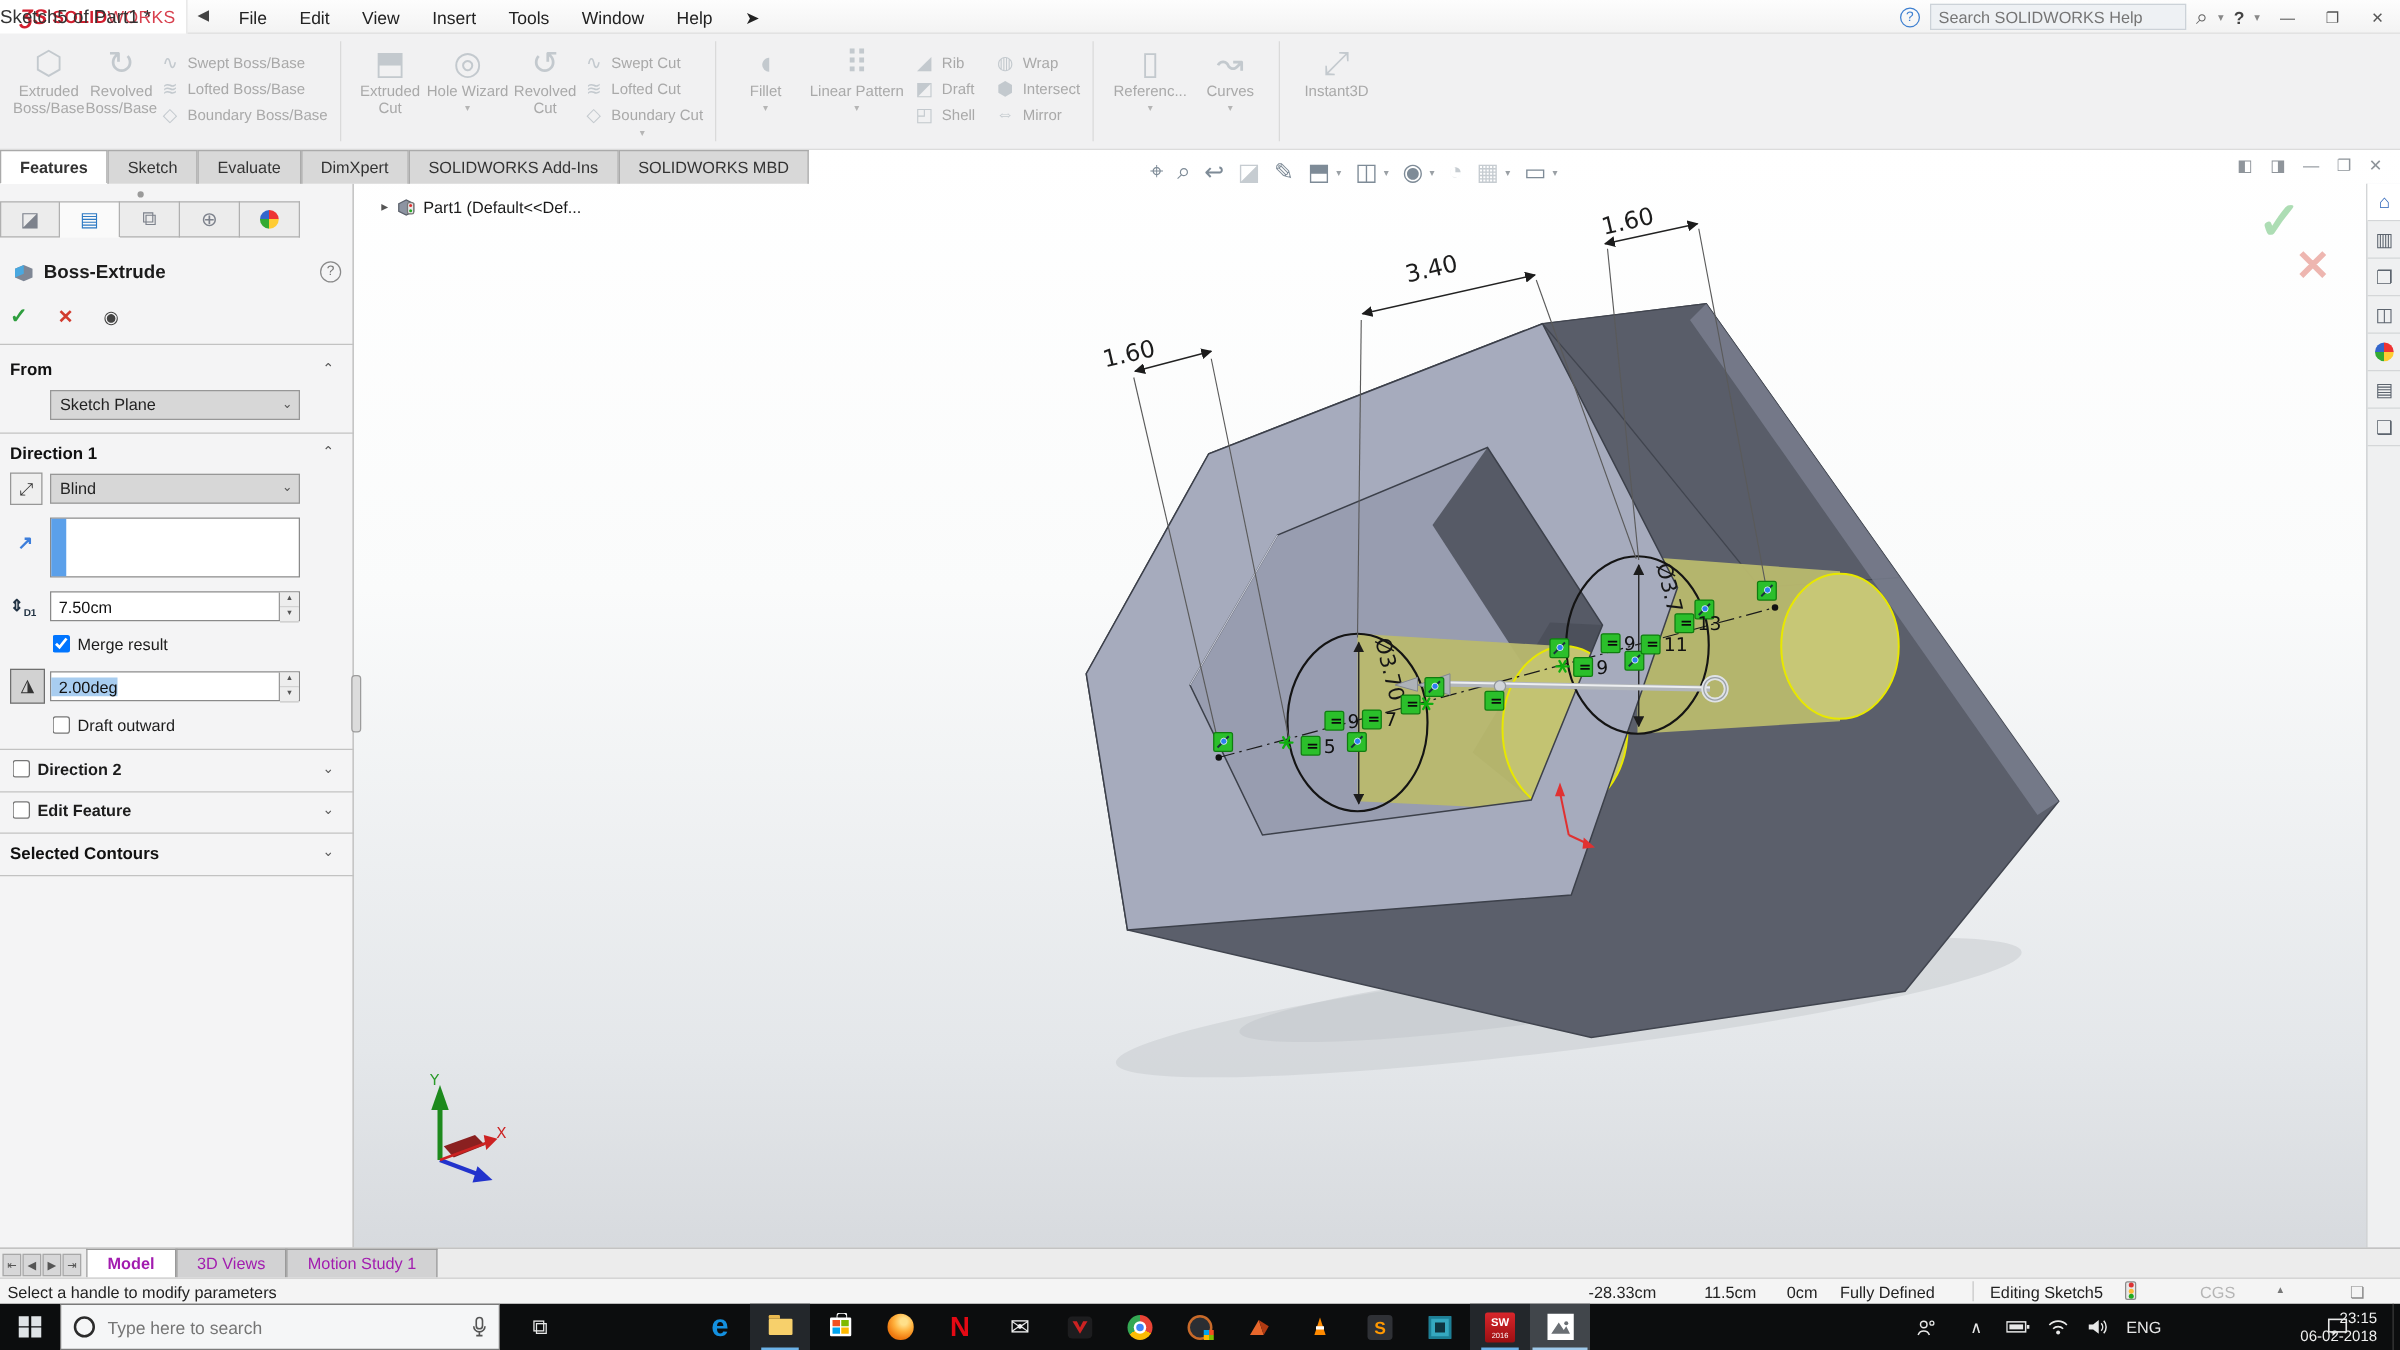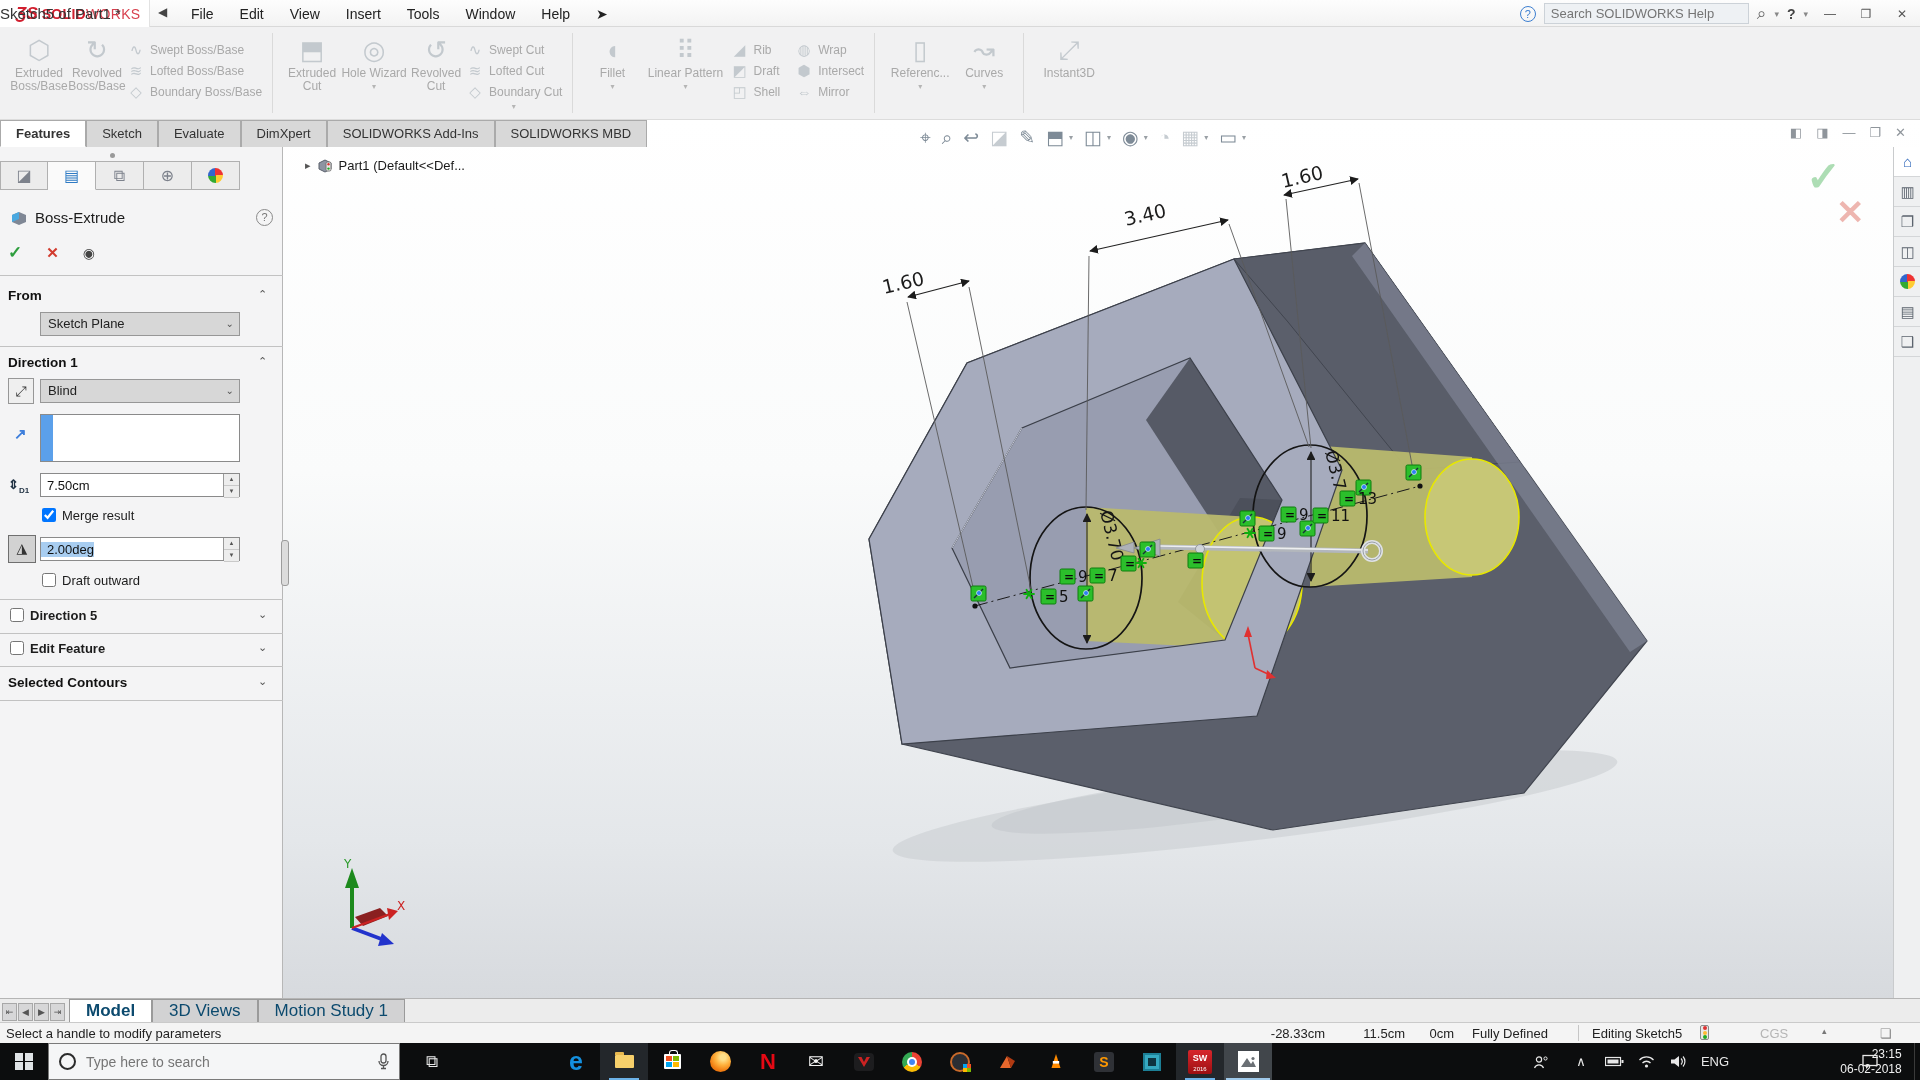--- a/index.html
+++ b/index.html
@@ -46,21 +46,21 @@
   .viewport-bg{left:283px;top:120px;width:1637px;height:878px;background:linear-gradient(180deg,#ffffff 0%,#fafbfb 40%,#e4e7ea 82%,#d7dade 100%)}
   
   .panel{left:0;top:147px;width:283px;height:851px;background:#f4f4f5;border-right:1px solid #b7b7b7;font-size:13px;color:#1c1c1c}
   .pgrip-dot{left:110px;top:6px;width:5px;height:5px;border-radius:50%;background:#9a9a9a}
   .ptabs{left:0;top:14px;width:240px;height:29px;display:flex}
   .ptab{width:48px;height:29px;border:1px solid #b0b0b0;border-left:none;background:#ececec;display:flex;align-items:center;justify-content:center;font-size:16px;color:#7d828c}
   .ptab:first-child{border-left:1px solid #b0b0b0}
   .ptab.active{background:#fafafa;border-bottom:1px solid #fafafa;color:#2f7bc4}
   .ball{width:15px;height:15px;border-radius:50%;background:conic-gradient(#e33 0 25%,#fc3 25% 50%,#3a3 50% 75%,#36c 75% 100%)}
   .pheader{left:10px;top:62px;display:flex;align-items:center;gap:7px}
-  .pheader .ttl{font-size:15px;font-weight:normal}
+  .pheader .ttl{font-size:15px;font-weight:bold}
   .phelp{left:256px;top:62px;width:17px;height:17px;border:1.4px solid #8a8a8a;border-radius:50%;color:#777;font-size:11px;text-align:center;line-height:15px}
   .pactions{left:8px;top:95px;display:flex;gap:24px;align-items:center}
   .pok{color:#2e9e3e;font-size:17px;font-weight:bold}
   .pcancel{color:#d23b2e;font-size:15px;font-weight:bold}
   .peye{color:#444;font-size:14px}
   .pdivider{left:0;width:283px;height:1px;background:#c2c2c2}
   .psec{left:8px;font-weight:bold;font-size:13.5px;color:#111}
   .pchev{position:absolute;left:258px;font-size:11px;color:#555}
   .pselect{position:absolute;left:40px;width:200px;height:24px;background:#d7d7d7;border:1px solid #979797;line-height:22px;padding-left:7px;color:#222}
   .pselect .sarr{position:absolute;right:5px;top:0;font-size:10px;color:#555}
@@ -88,21 +88,21 @@
   .confirm-check{left:1806px;top:152px;font-size:42px;color:rgba(118,199,130,.6);font-weight:bold;z-index:30}
   .confirm-x{left:1836px;top:192px;font-size:34px;color:rgba(224,122,112,.55);font-weight:bold;z-index:30}
   .taskstrip{left:1893px;top:147px;width:27px;height:851px;background:#eff0f1;border-left:1px solid #c9cbcd;z-index:30}
   .tscell{width:27px;height:30px;border-bottom:1px solid #d4d6d8;display:flex;align-items:center;justify-content:center;font-size:15px;color:#5c646e}
   .tscell.active{background:#fff;color:#2a63b8}
   .pgrip{left:281px;top:540px;width:8px;height:46px;background:#dcdcdc;border:1px solid #9c9c9c;border-radius:3px;z-index:35}
   
   .doctabs{left:0;top:998px;width:1920px;height:24px;background:#ececec;border-top:1px solid #b5b5b5;display:flex;align-items:flex-end;z-index:40}
   .navbtns{display:flex;gap:1px;padding:0 4px 0 2px;margin-bottom:1px}
   .navbtns span{width:15px;height:18px;background:#d7d7d8;border:1px solid #a8a8a8;font-size:9px;text-align:center;line-height:16px;color:#555}
-  .dtab{padding:0 16px;height:23px;line-height:22px;font-size:17px;background:#d2d2d3;border:1px solid #9a9a9a;border-bottom:none;color:#0c4a6e}
+  .dtab{padding:0 16px;height:23px;line-height:22px;font-size:13px;background:#d2d2d3;border:1px solid #9a9a9a;border-bottom:none;color:#a21caf}
   .dtab.active{background:#fff;font-weight:bold}
   
   .statusbar{left:0;top:1022px;width:1920px;height:21px;background:#f4f4f4;border-top:1px solid #cacaca;font-size:13px;color:#222;z-index:40}
   .sb{position:absolute;top:3px;white-space:nowrap}
   .sbsep{position:absolute;top:2px;width:1px;height:16px;background:#c6c6c6}
   .traffic{width:9px;height:15px;background:#e8e8e8;border:1px solid #8a8a8a;border-radius:2px;display:flex;flex-direction:column;align-items:center;justify-content:space-evenly}
   .traffic i{width:4px;height:4px;border-radius:50%;display:block}
   
   .taskbar{left:0;top:1043px;width:1920px;height:37px;background:#0c0d0e;z-index:60}
   .startbtn{left:0;top:0;width:48px;height:37px;display:flex;align-items:center;justify-content:center}
@@ -598,21 +598,21 @@
     </span>
   </div>
   <div class="abs pcheckrow" style="left:42px;top:426px">
     <input type="checkbox" style="">
     <span>Draft outward</span>
   </div>
   <div class="abs pdivider" style="top:452px"></div>
 
   <div class="abs pcheckrow" style="left:10px;top:461px;font-weight:bold">
     <input type="checkbox" style="">
-    <span>Direction 5</span>
+    <span>Direction 2</span>
   </div>
   <span class="abs pchev" style="top:461px">⌄</span>
   <div class="abs pdivider" style="top:486px"></div>
 
   <div class="abs pcheckrow" style="left:10px;top:494px;font-weight:bold">
     <input type="checkbox" style="">
     <span>Edit Feature</span>
   </div>
   <span class="abs pchev" style="top:494px">⌄</span>
   <div class="abs pdivider" style="top:519px"></div>

